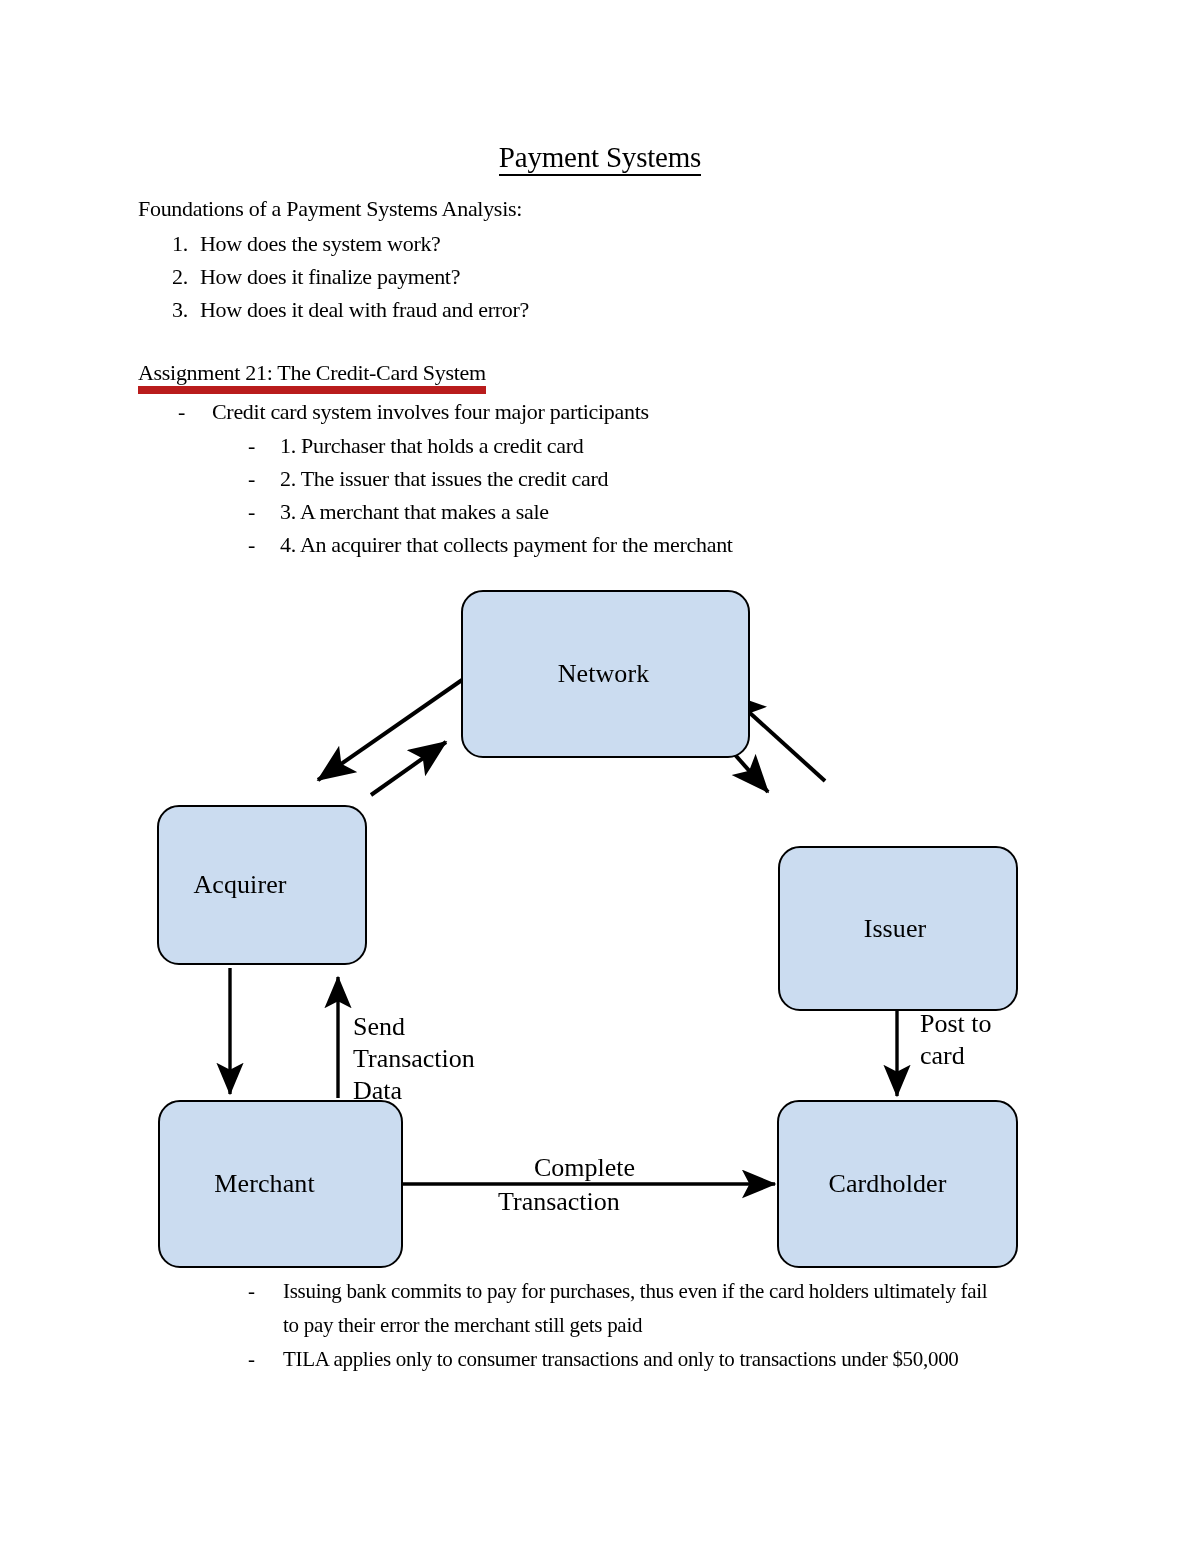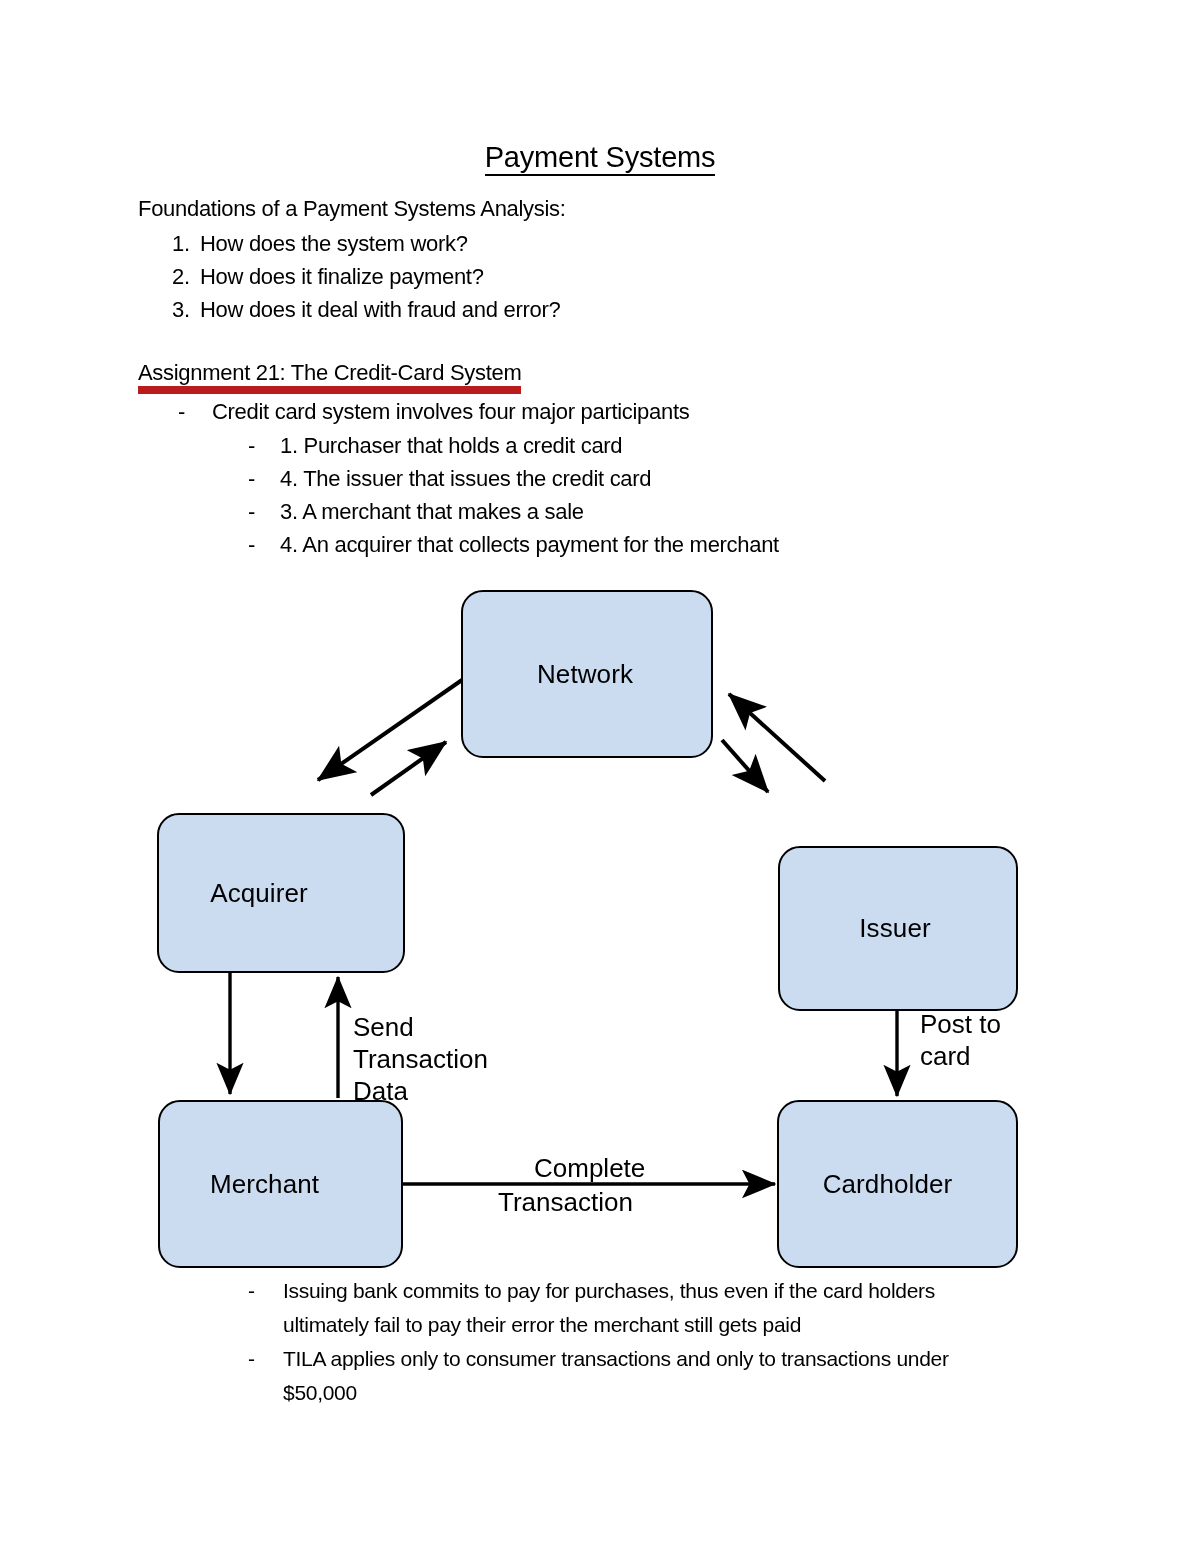--- a/index.html
+++ b/index.html
@@ -12,20 +12,21 @@
     height: 1553px;
     position: relative;
     font-family: "Liberation Sans", sans-serif;
     color: #000000;
     overflow: hidden;
   }
 
   .page {
     position: absolute;
     inset: 0;
+    font-family: Liberation Serif, serif;
   }
 
   
   .doc-title {
     position: absolute;
     left: 0;
     top: 140px;
     width: 1200px;
     text-align: center;
     font-size: 29px;
@@ -158,24 +159,24 @@
     border-radius: 22px;
     box-sizing: border-box;
     font-size: 26px;
     color: #000;
     display: flex;
     align-items: center;
     letter-spacing: 0.1px;
   }
   .node > span { display: block; width: 100%; }
 
-  #node-network   { left: 461px; top: 590px;  width: 252px; height: 168px; }
+  #node-network   { left: 461px; top: 590px;  width: 289px; height: 168px; }
   #node-network > span  { text-align: center; padding-right: 4px; }
 
-  #node-acquirer  { left: 157px; top: 805px;  width: 248px; height: 160px; margin-top: 8px; }
+  #node-acquirer  { left: 157px; top: 805px;  width: 210px; height: 160px; }
   #node-acquirer > span { text-align: center; padding-right: 44px; }
 
   #node-issuer    { left: 778px; top: 803px;  width: 240px; height: 165px; margin-top: 43px; }
   #node-issuer > span   { text-align: center; padding-right: 6px; }
 
   #node-merchant  { left: 158px; top: 1100px; width: 245px; height: 168px; }
   #node-merchant > span { text-align: center; padding-right: 32px; }
 
   #node-cardholder{ left: 777px; top: 1100px; width: 241px; height: 168px; }
   #node-cardholder > span { text-align: center; padding-right: 20px; }
@@ -223,21 +224,21 @@
     <span class="txt">Credit card system involves four major participants</span>
   </div>
 
   <div class="sub-list">
     <div class="sub-item">
       <span class="marker">-</span>
       <span class="txt">1. Purchaser that holds a credit card</span>
     </div>
     <div class="sub-item">
       <span class="marker">-</span>
-      <span class="txt">4. The issuer that issues the credit card</span>
+      <span class="txt">2. The issuer that issues the credit card</span>
     </div>
     <div class="sub-item">
       <span class="marker">-</span>
       <span class="txt">3. A merchant that makes a sale</span>
     </div>
     <div class="sub-item">
       <span class="marker">-</span>
       <span class="txt">4. An acquirer that collects payment for the merchant</span>
     </div>
   </div>

